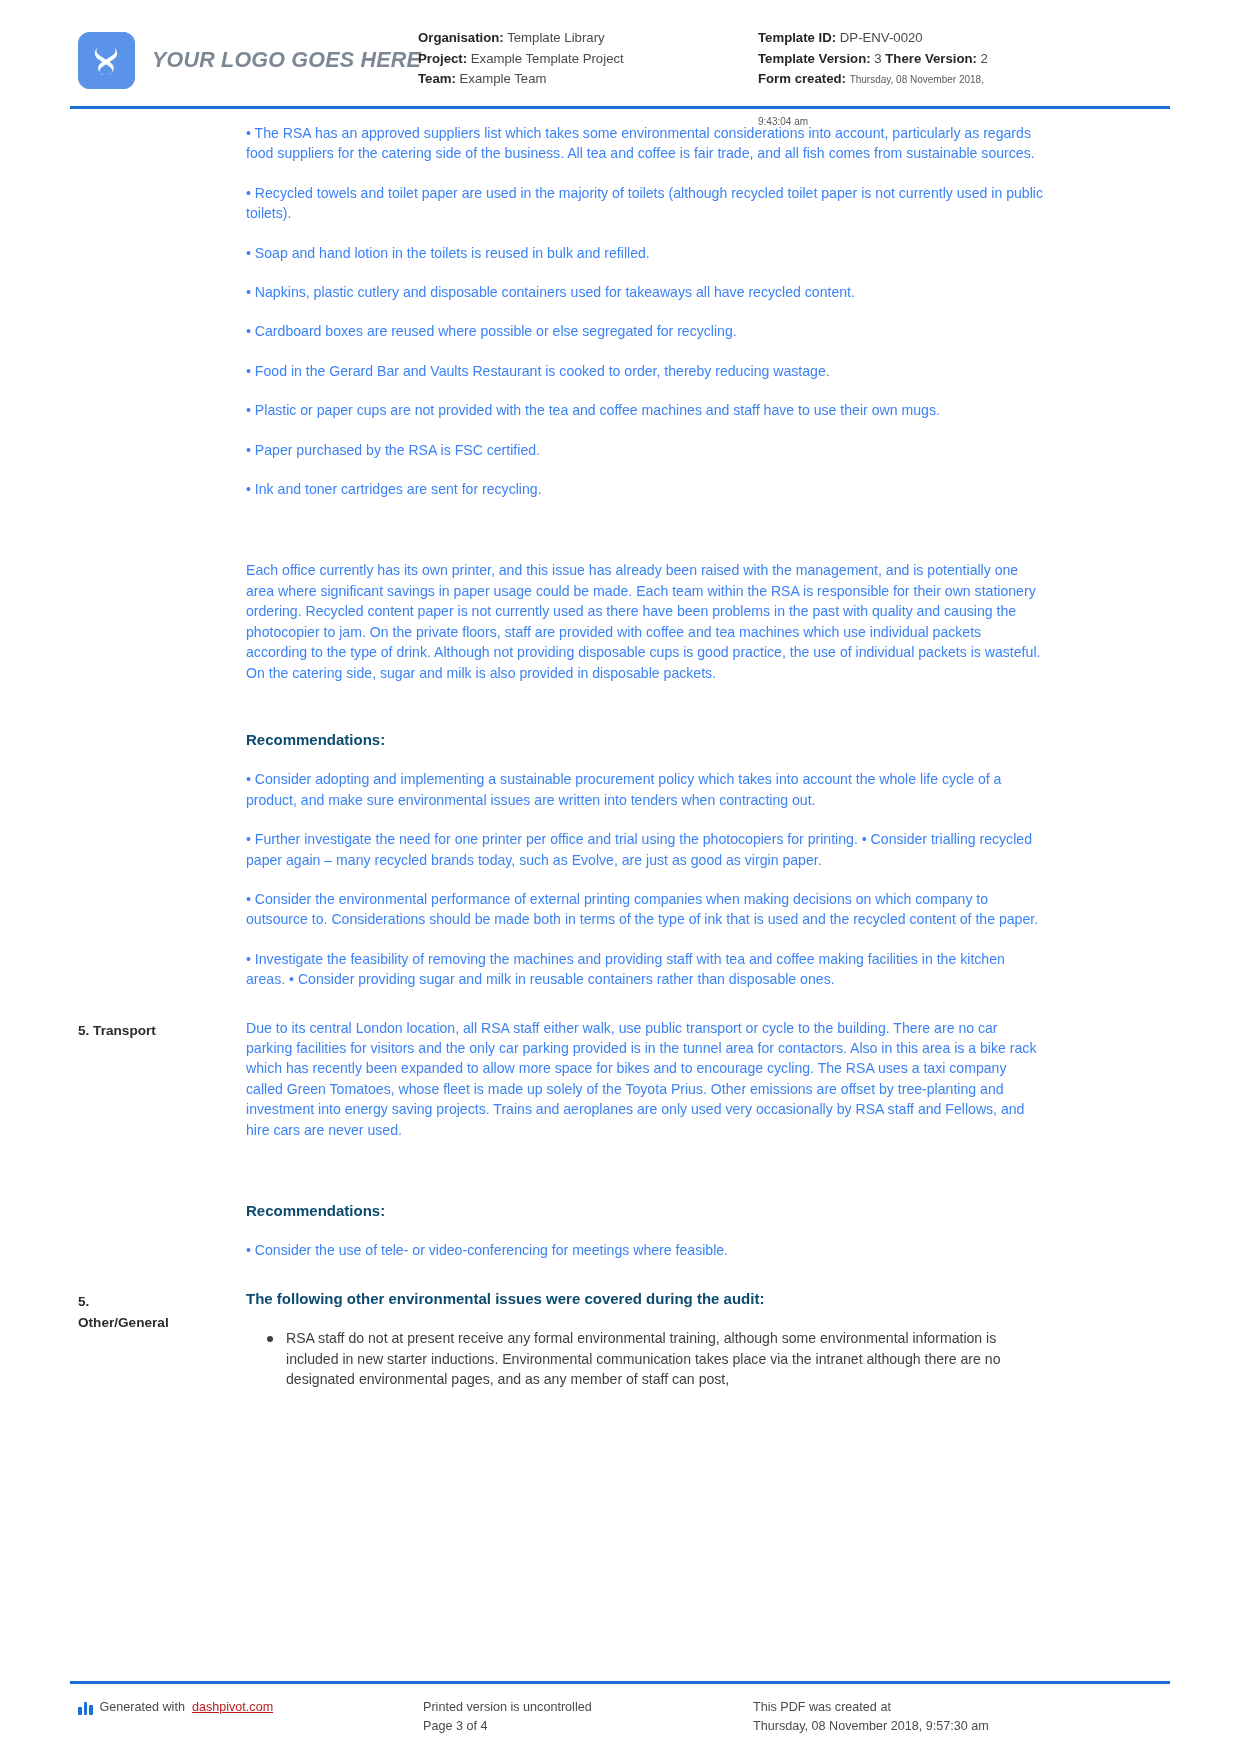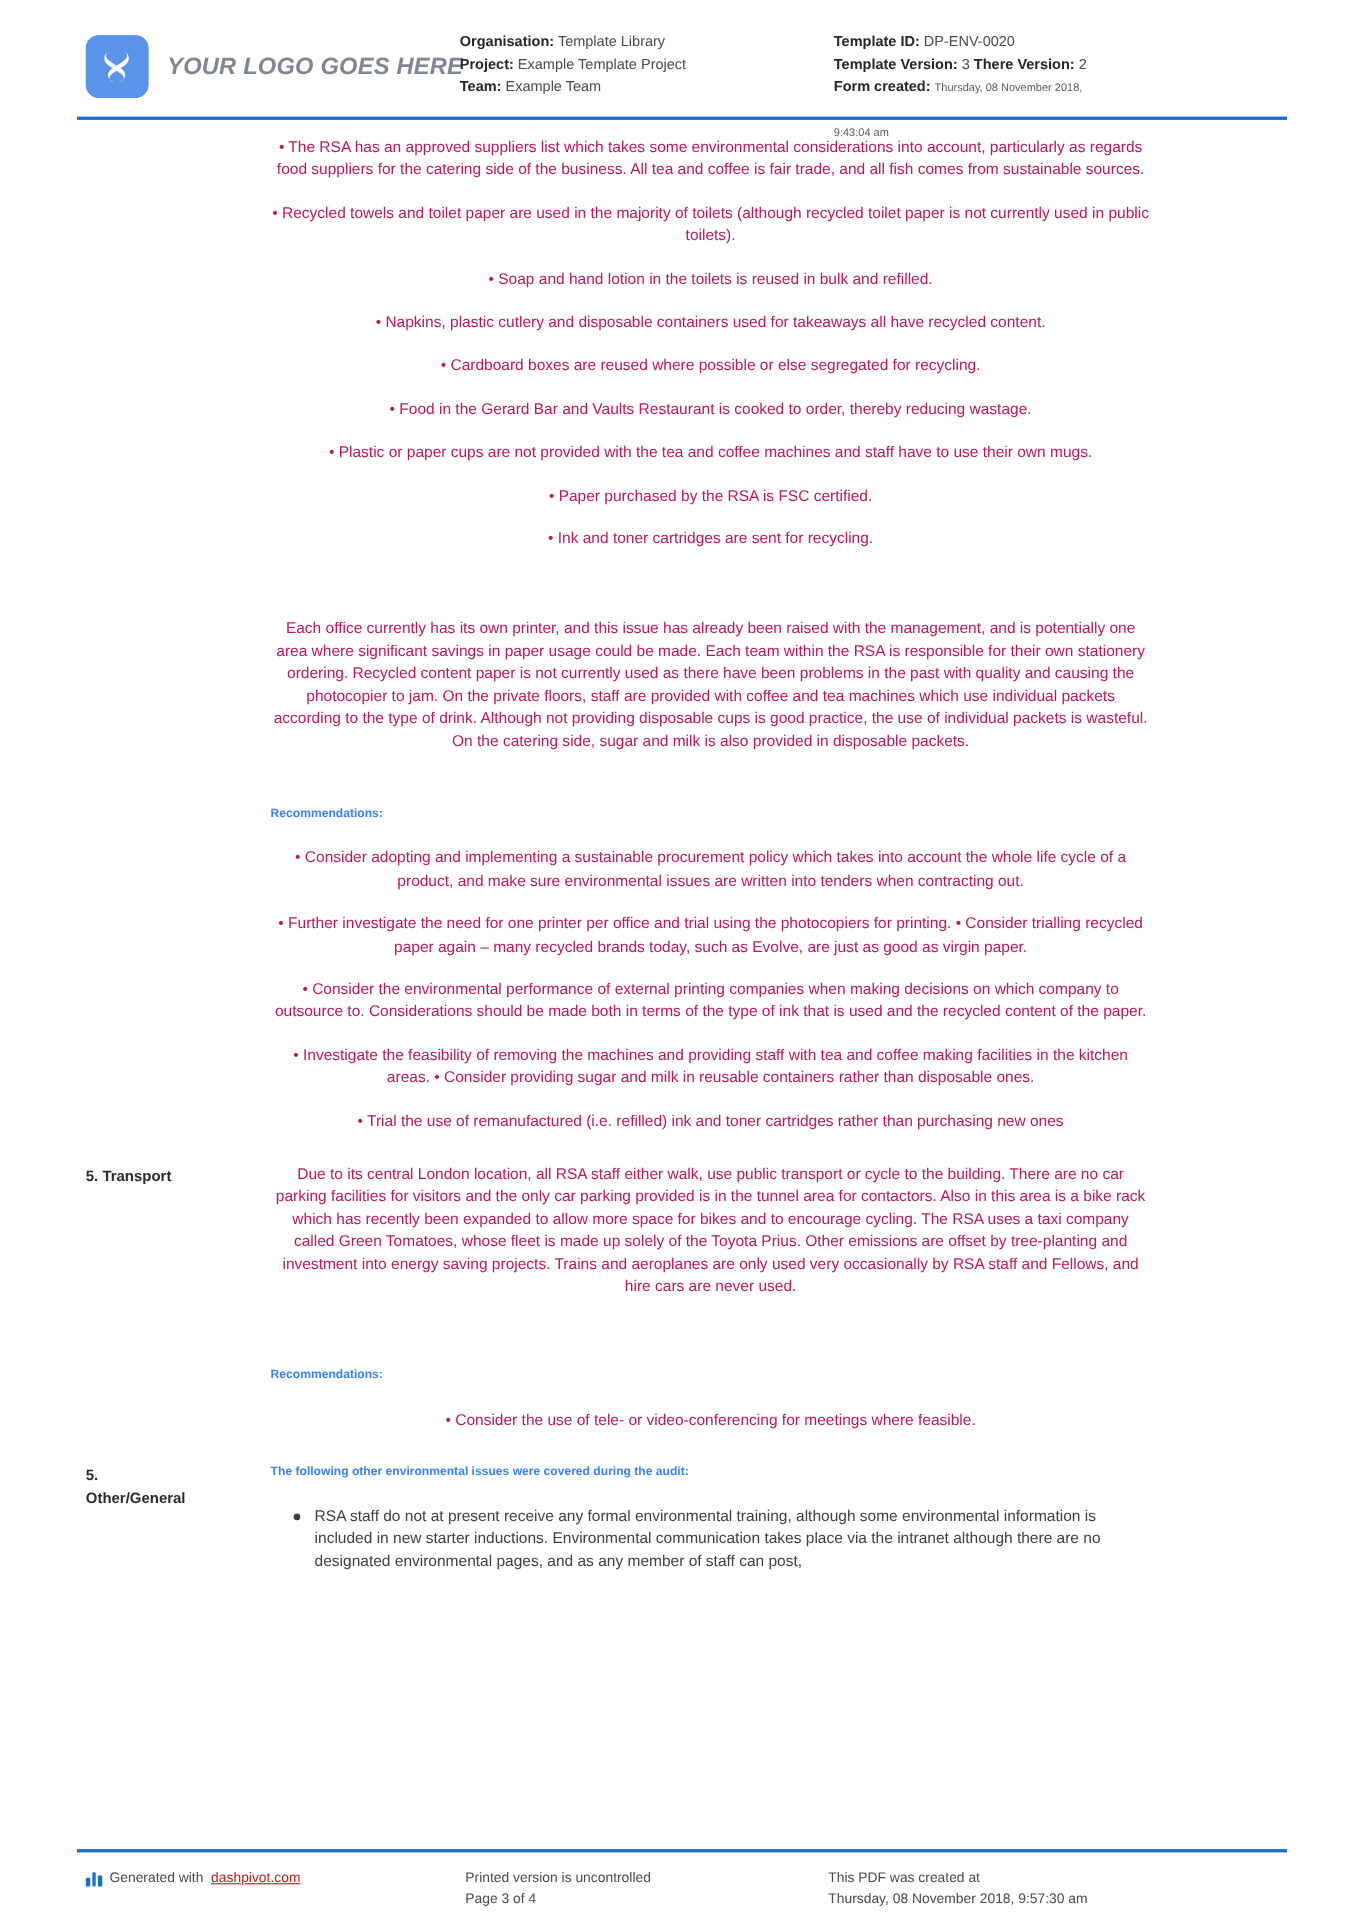--- a/index.html
+++ b/index.html
@@ -89,31 +89,31 @@
   }
 
   .col-content {
     flex: 1 1 auto;
     max-width: 800px;
   }
 
   p.para {
     font-size: 14.1px;
     line-height: 20.4px;
-    color: #be185d;
+    color: #3b82f6;
     margin: 0 0 19px 0;
-    text-align: center;
+    text-align: left;
   }
 
   p.para:last-child { margin-bottom: 0; }
 
   .subhead {
-    font-size: 11px;
+    font-size: 15px;
     font-weight: bold;
-    color: #3b82f6;
+    color: #0c4a6e;
     margin: 0 0 19px 0;
     line-height: 20.4px;
   }
 
   .gap-lg { height: 42px; }
   .gap-md { height: 28px; }
 
   ul.disc-list {
     list-style: none;
     margin: 0;
@@ -252,21 +252,20 @@
       <p class="para">Each office currently has its own printer, and this issue has already been raised with the management, and is potentially one area where significant savings in paper usage could be made. Each team within the RSA is responsible for their own stationery ordering. Recycled content paper is not currently used as there have been problems in the past with quality and causing the photocopier to jam. On the private floors, staff are provided with coffee and tea machines which use individual packets according to the type of drink. Although not providing disposable cups is good practice, the use of individual packets is wasteful. On the catering side, sugar and milk is also provided in disposable packets.</p>
 
       <div class="gap-md"></div>
 
       <div class="subhead">Recommendations:</div>
 
       <p class="para">• Consider adopting and implementing a sustainable procurement policy which takes into account the whole life cycle of a product, and make sure environmental issues are written into tenders when contracting out.</p>
       <p class="para">• Further investigate the need for one printer per office and trial using the photocopiers for printing. • Consider trialling recycled paper again – many recycled brands today, such as Evolve, are just as good as virgin paper.</p>
       <p class="para">• Consider the environmental performance of external printing companies when making decisions on which company to outsource to. Considerations should be made both in terms of the type of ink that is used and the recycled content of the paper.</p>
       <p class="para">• Investigate the feasibility of removing the machines and providing staff with tea and coffee making facilities in the kitchen areas. • Consider providing sugar and milk in reusable containers rather than disposable ones.</p>
-      <p class="para">• Trial the use of remanufactured (i.e. refilled) ink and toner cartridges rather than purchasing new ones</p>
     </div>
   </div>
 
   <div class="gap-md"></div>
 
   <div class="row">
     <div class="col-label">5. Transport</div>
     <div class="col-content">
       <p class="para">Due to its central London location, all RSA staff either walk, use public transport or cycle to the building. There are no car parking facilities for visitors and the only car parking provided is in the tunnel area for contactors. Also in this area is a bike rack which has recently been expanded to allow more space for bikes and to encourage cycling. The RSA uses a taxi company called Green Tomatoes, whose fleet is made up solely of the Toyota Prius. Other emissions are offset by tree-planting and investment into energy saving projects. Trains and aeroplanes are only used very occasionally by RSA staff and Fellows, and hire cars are never used.</p>
 

